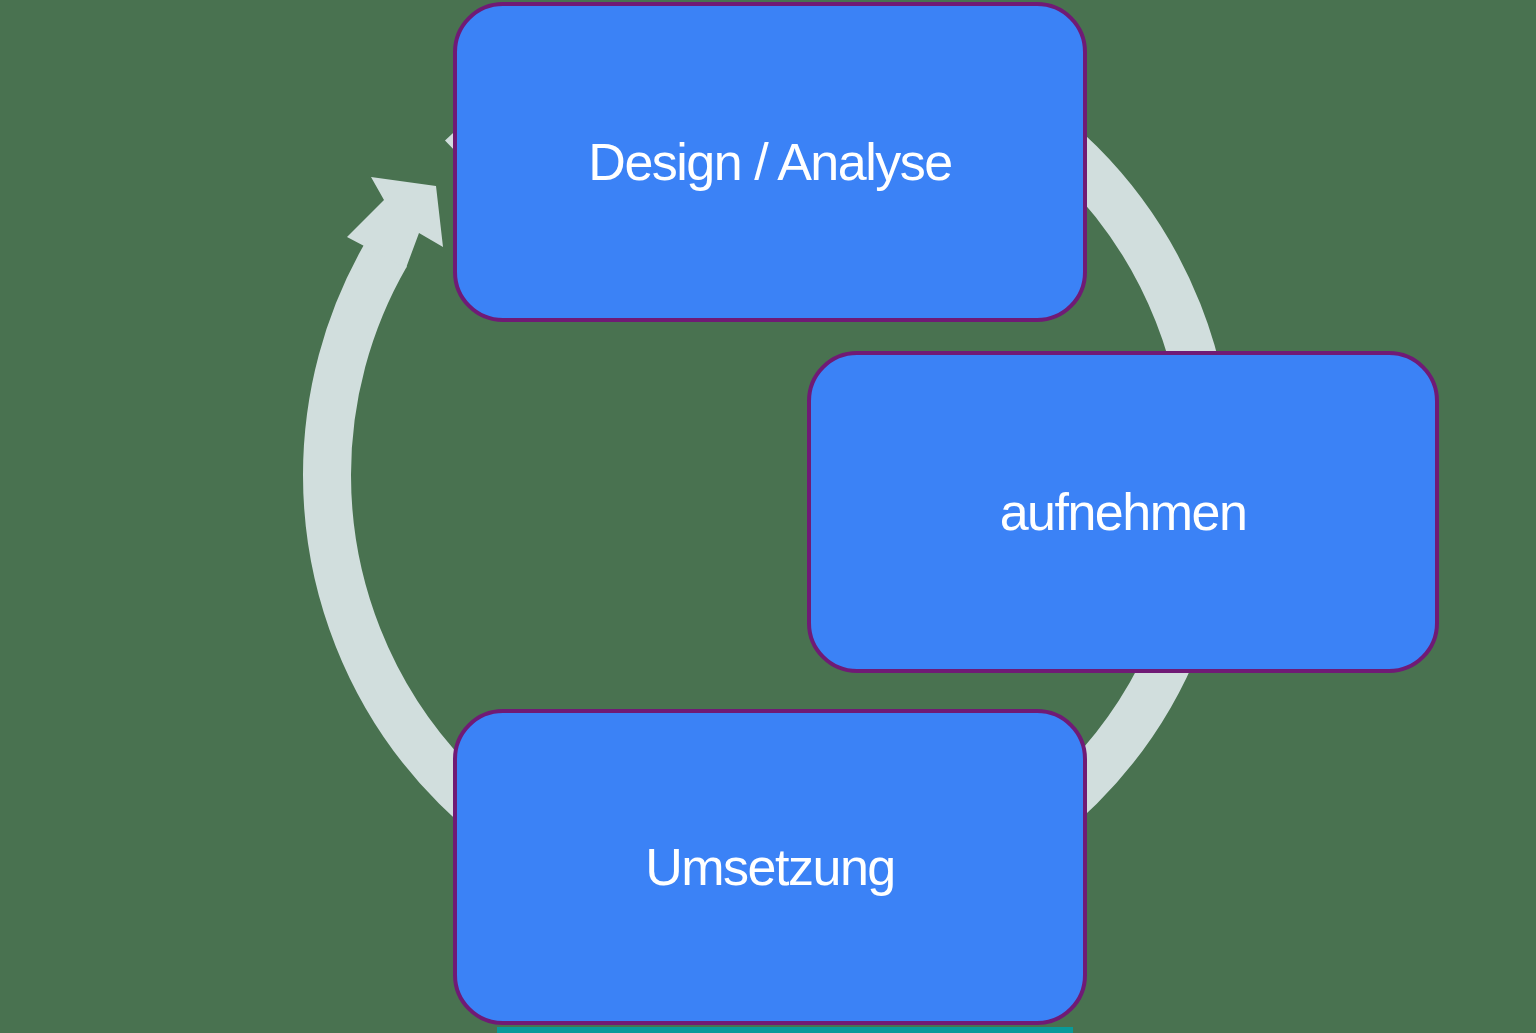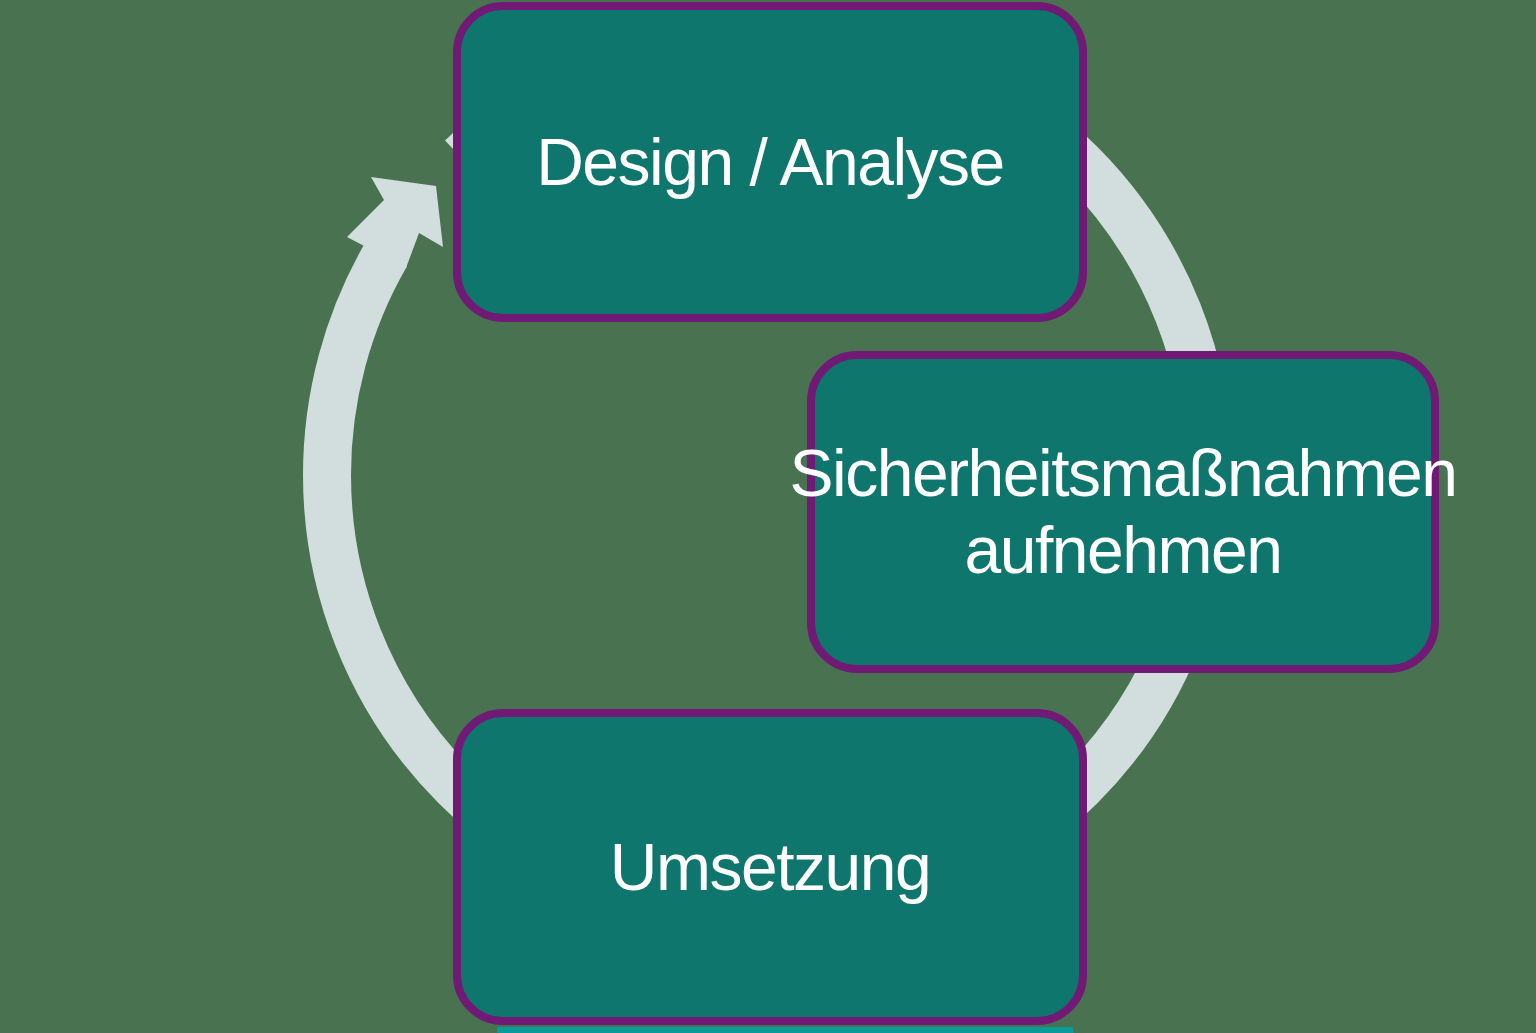--- a/index.html
+++ b/index.html
@@ -30,29 +30,29 @@
   .ring {
     fill: none;
     stroke: #d1dedd;
   }
   .arrowhead {
     fill: #d1dedd;
   }
   .node {
     position: absolute;
     box-sizing: border-box;
-    background: #0f766e;
-    border: 8px solid #701a75;
+    background: #3b82f6;
+    border: 4px solid #701a75;
     border-radius: 50px;
     display: flex;
     flex-direction: column;
     align-items: center;
     justify-content: center;
     color: #ffffff;
-    font-size: 66px;
+    font-size: 52px;
     letter-spacing: -1.5px;
     line-height: 1.16;
     text-align: center;
     padding: 0 18px;
   }
   .node-top    { left: 453px; top: 2px;   width: 634px; height: 320px; }
   .node-right  { left: 807px; top: 351px; width: 632px; height: 322px; }
   .node-left   { left: 95px;  top: 352px; width: 636px; height: 321px; }
   .node-bottom { left: 453px; top: 709px; width: 634px; height: 316px; }
   .bottom-strip {
@@ -74,21 +74,20 @@
 
     <circle class="ring" cx="768" cy="475" r="441" stroke-width="48" pathLength="360" stroke-dasharray="210 16 134"></circle>
     <polygon class="arrowhead" points="436,186 371,177 384,200 347,237 406,268 419,233 443,247"></polygon>
   </svg>
 
   <div class="node node-top">
     <span>Design / Analyse</span>
   </div>
 
   <div class="node node-right">
-    <span>Sicherheitsmaßnahmen</span>
     <span>aufnehmen</span>
   </div>
 
 
   <div class="node node-bottom">
     <span>Umsetzung</span>
   </div>
 
   <div class="bottom-strip"></div>
 

